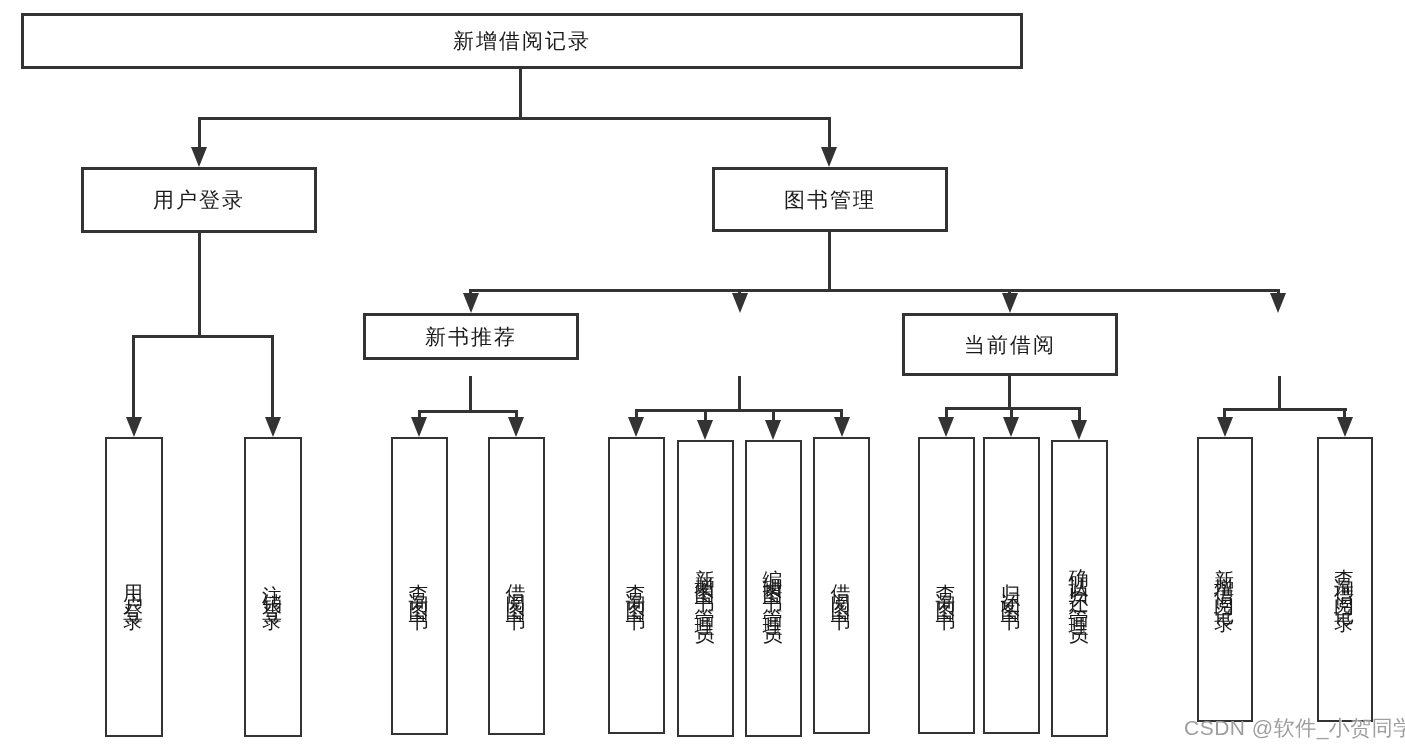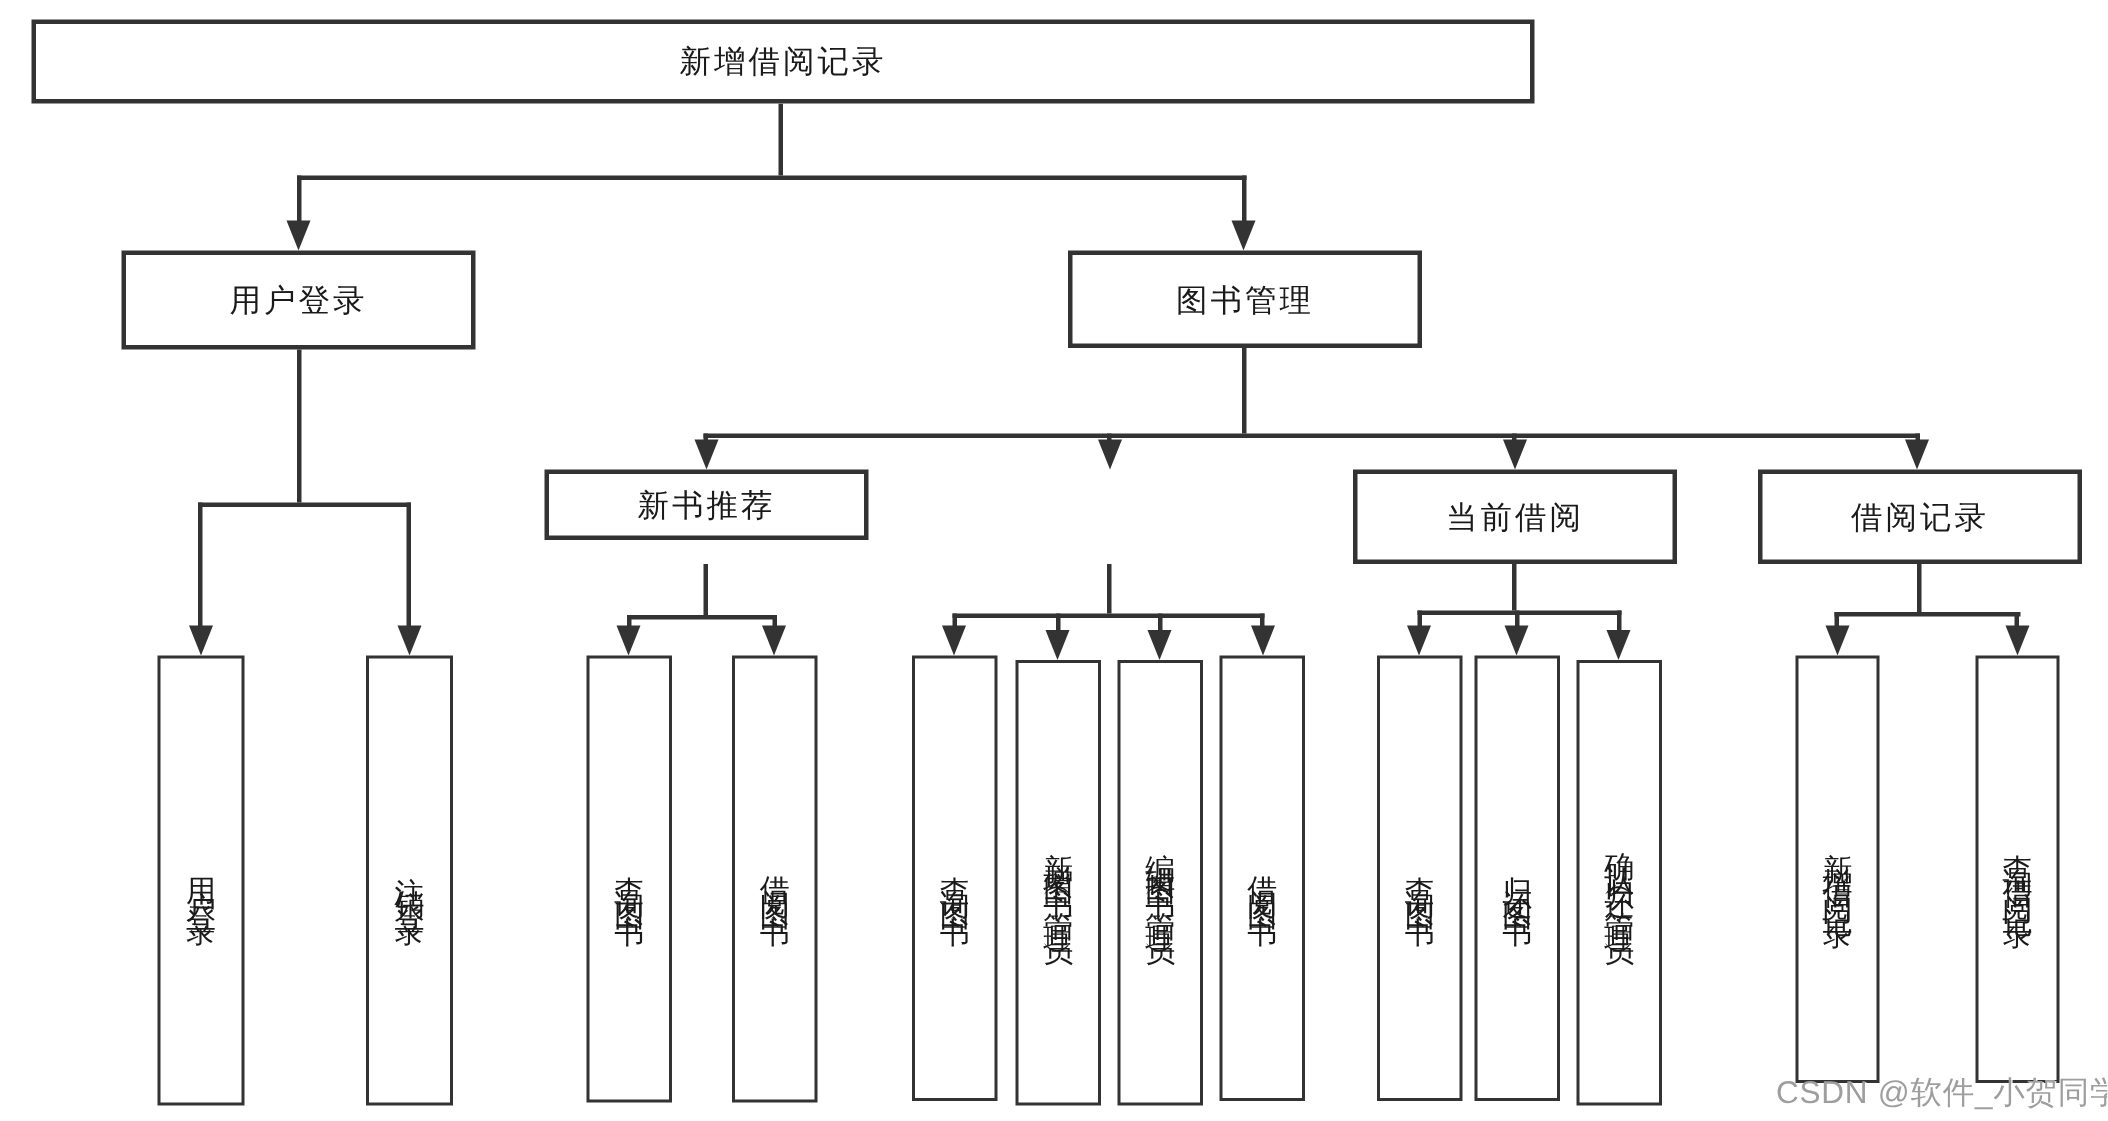--- a/index.html
+++ b/index.html
@@ -125,23 +125,20 @@
   <div class="hbox" style="left:712px;top:167px;width:236px;height:65px">
     <span>图书管理</span>
   </div>
 
   <div class="hbox" style="left:363px;top:313px;width:216px;height:47px">
     <span>新书推荐</span>
   </div>
   <div class="hbox" style="left:902px;top:313px;width:216px;height:63px">
     <span>当前借阅</span>
   </div>
-  <div class="hbox" style="left:1172px;top:313px;width:216px;height:63px">
-    <span>借阅记录</span>
-  </div>
 
   <div class="vbox" style="left:105px;top:437px;width:58px;height:300px">
     <span>用户登录</span>
   </div>
   <div class="vbox" style="left:244px;top:437px;width:58px;height:300px">
     <span>注销登录</span>
   </div>
 
   <div class="vbox" style="left:391px;top:437px;width:57px;height:298px">
     <span>查询图书</span>

